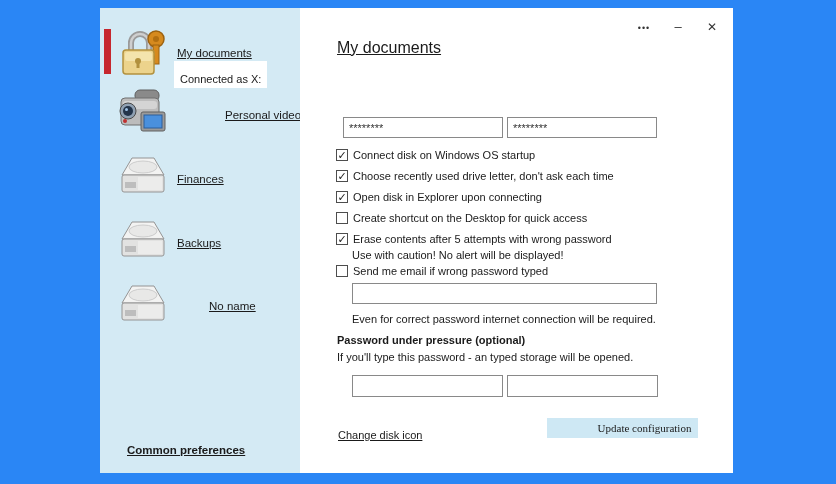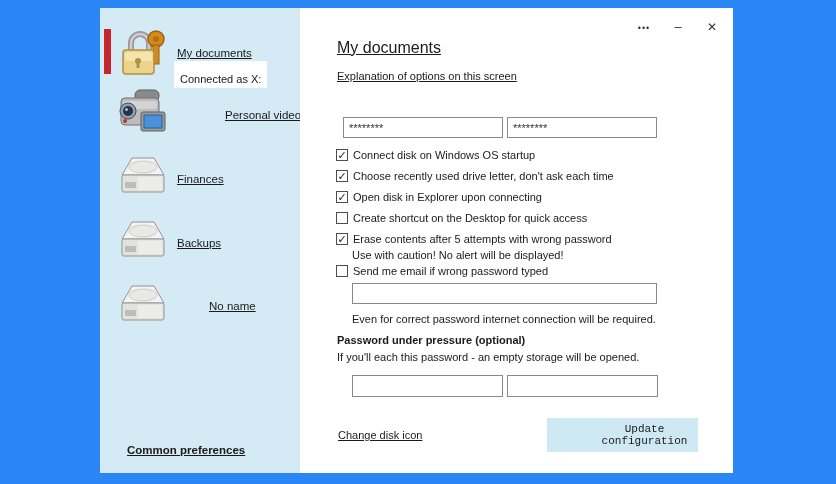--- a/index.html
+++ b/index.html
@@ -58,22 +58,22 @@
   .note { position:absolute; white-space:nowrap; }
   .caution-note { left:52px; top:241px; }
   .email-input { left:52px; top:275px; width:305px; }
   .email-note { left:52px; top:305px; }
   .pressure-label { left:37px; top:326px;text-align:right; }
   .pressure-desc { left:37px; top:343px; }
   .pp1 { left:52px;  top:367px; width:151px; height:22px; }
   .pp2 { left:207px; top:367px; width:151px; height:22px; }
   .change-icon-link { position:absolute; left:38px; top:421px; }
   .update-btn {
-    position:absolute; left:247px; top:410px; width:151px; height:34px;
-    background:#cee8f4; border:none; font-family:Liberation Mono, monospace;
+    position:absolute; left:247px; top:410px; width:151px; height:20px;
+    background:#cee8f4; border:none; font-family:Liberation Serif, serif;
     font-size:11px; color:#1a1a1a; cursor:pointer;padding-left:44px;
   }
 </style>
 </head>
 <body>
 
 <div class="window">
 
   <div class="sidebar">
     <div class="accent-bar"></div>
@@ -148,21 +148,20 @@
   </div>
 
   <div class="main">
 
     <span class="ctrl dots">•••</span>
     <span class="ctrl min">–</span>
     <span class="ctrl close">✕</span>
 
     <div class="page-title">My documents</div>
 
-    <a class="lnk expl-link">Explanation of options on this screen</a>
 
 
     <input type="text" class="inp mp1" value="********" style="">
     <input type="text" class="inp mp2" value="********" style="">
 
     <div class="cb-row" style="top:141px;">
       <span class="cb">✓</span>
       <span class="cb-label">Connect disk on Windows OS startup</span>
     </div>
     <div class="cb-row" style="top:162px;">
@@ -184,21 +183,21 @@
     <div class="note caution-note">Use with caution! No alert will be displayed!</div>
     <div class="cb-row" style="top:257px;">
       <span class="cb"></span>
       <span class="cb-label">Send me email if wrong password typed</span>
     </div>
 
     <input type="text" class="inp email-input" value="" style="">
     <div class="note email-note">Even for correct password internet connection will be required.</div>
 
     <div class="bold-label pressure-label">Password under pressure (optional)</div>
-    <div class="note pressure-desc">If you'll each this password - an empty storage will be opened.</div>
+    <div class="note pressure-desc">If you'll type this password - an typed storage will be opened.</div>
 
     <input type="text" class="inp pp1" value="" style="">
     <input type="text" class="inp pp2" value="" style="">
 
     <a class="lnk change-icon-link">Change disk icon</a>
     <button class="update-btn">Update configuration</button>
   </div>
 </div>
 
 </body></html>

